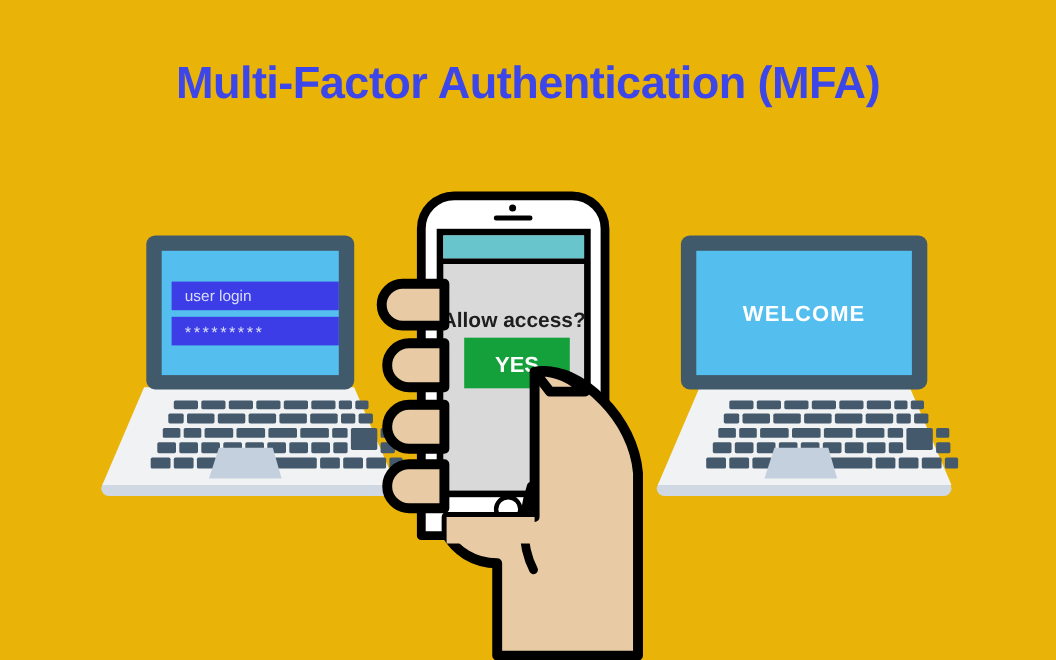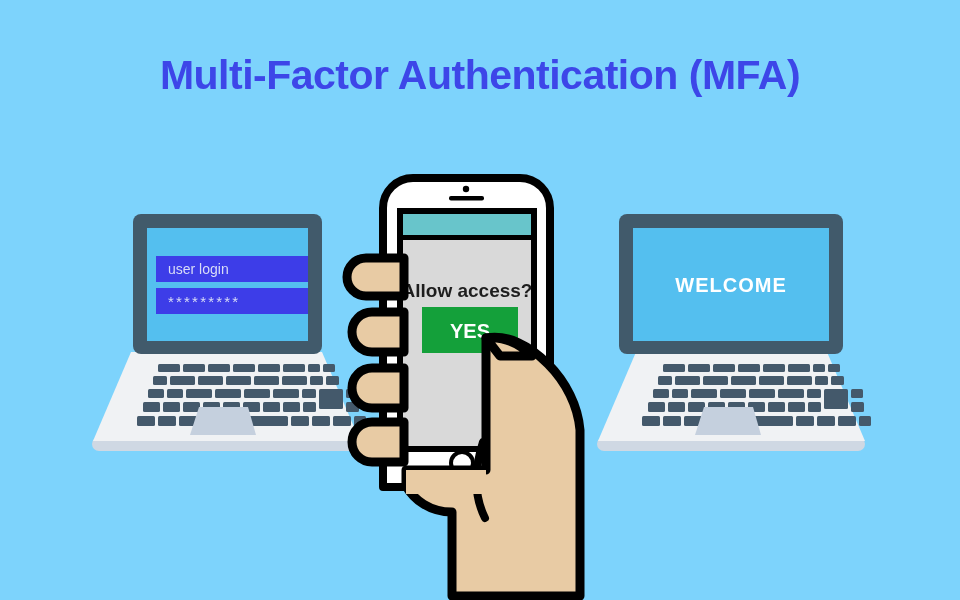--- a/index.html
+++ b/index.html
@@ -10,21 +10,21 @@
   body {
     width: 960px;
     height: 600px;
     overflow: hidden;
     font-family: "Liberation Sans", sans-serif;
   }
   #canvas {
     position: relative;
     width: 960px;
     height: 600px;
-    background: #7dd3fc;
+    background: #eab308;
   }
   #title {
     position: absolute;
     left: 0;
     top: 52px;
     width: 960px;
     text-align: center;
     font-family: "Liberation Sans", sans-serif;
     font-weight: bold;
     font-size: 41px;

